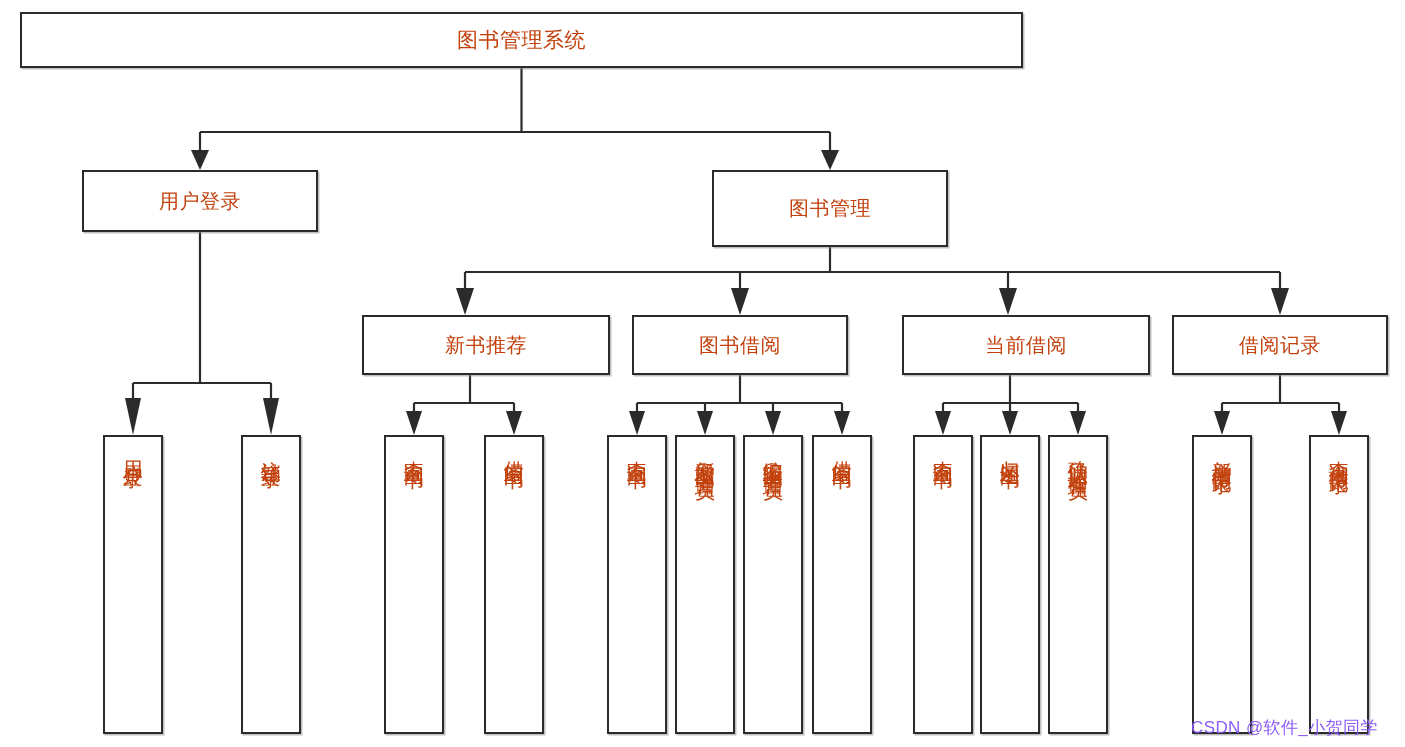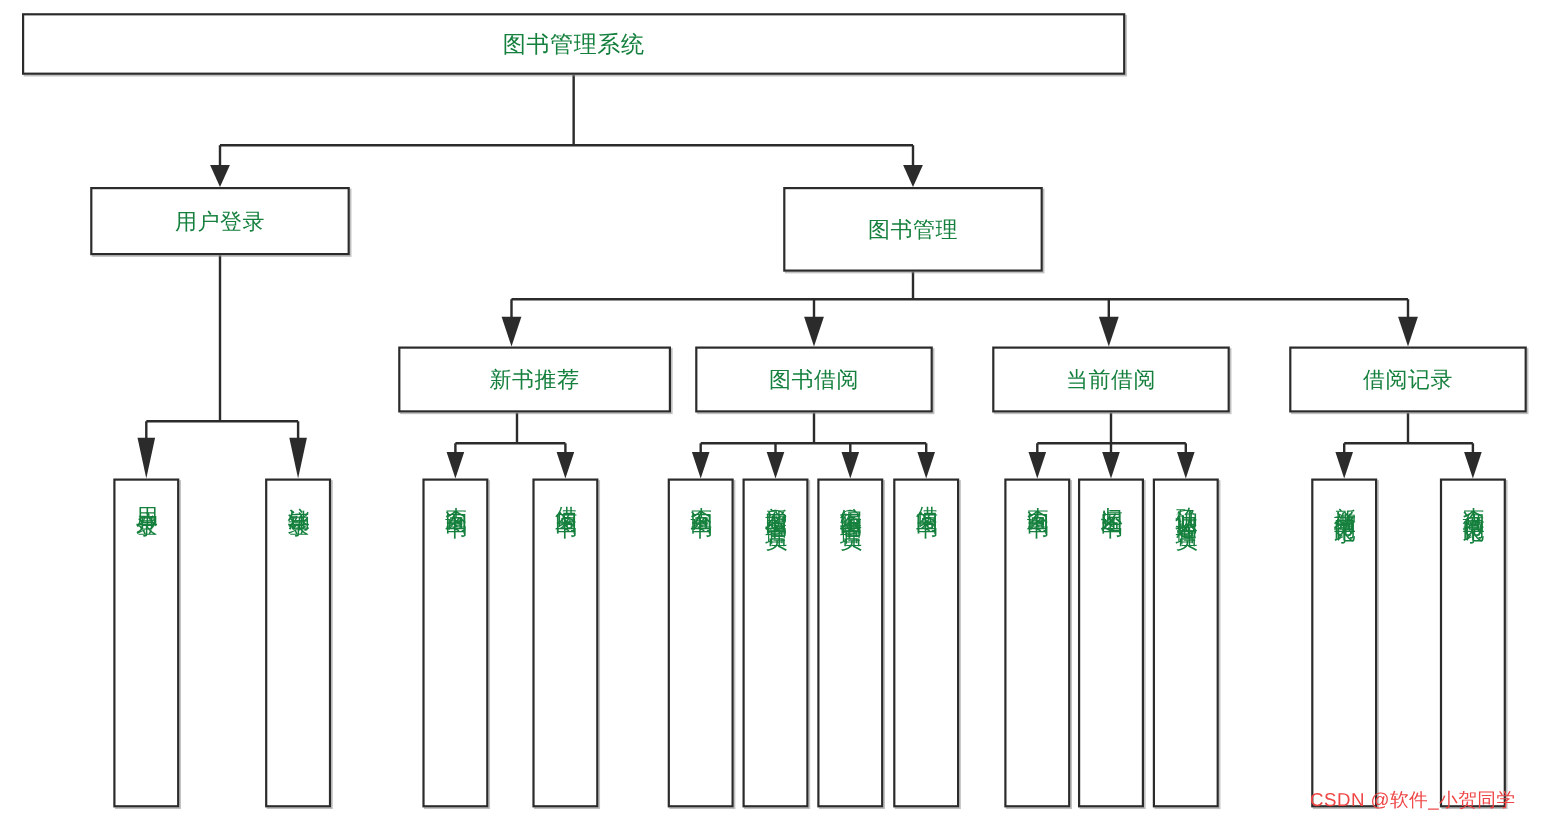--- a/index.html
+++ b/index.html
@@ -37,21 +37,21 @@
     fill: #2b2b2b;
     stroke: none;
   }
 
   
   .node {
     position: absolute;
     box-sizing: border-box;
     border: 2.2px solid #2b2b2b;
     background: #ffffff;
-    color: #15803d;
+    color: #c2410c;
     display: flex;
     align-items: center;
     justify-content: center;
     box-shadow: 1.5px 1.5px 0 rgba(140,140,140,0.55);
   }
   .node .txt {
     font-family: "Liberation Sans", "DejaVu Sans", sans-serif;
     letter-spacing: 0.5px;
     white-space: nowrap;
   }
@@ -78,21 +78,21 @@
     white-space: nowrap;
     text-align: left;
   }
 
   
   #watermark {
     position: absolute;
     left: 1191px;
     top: 716px;
     font-size: 17px;
-    color: #ef4444;
+    color: #8b5cf6;
     font-family: "Liberation Sans", "DejaVu Sans", sans-serif;
     letter-spacing: 0.4px;
     white-space: nowrap;
     user-select: none;
   }
 </style>
 </head>
 <body>
 
 <div id="canvas">
@@ -171,21 +171,21 @@
   <div class="node branch" style="left:712px; top:170px; width:236px; height:77px;">
     <span class="txt">图书管理</span>
   </div>
 
   <div class="node branch" style="left:362px; top:315px; width:248px; height:60px;">
     <span class="txt">新书推荐</span>
   </div>
   <div class="node branch" style="left:632px; top:315px; width:216px; height:60px;">
     <span class="txt">图书借阅</span>
   </div>
-  <div class="node branch" style="left:902px; top:315px; width:216px; height:60px;">
+  <div class="node branch" style="left:902px; top:315px; width:248px; height:60px;">
     <span class="txt">当前借阅</span>
   </div>
   <div class="node branch" style="left:1172px; top:315px; width:216px; height:60px;">
     <span class="txt">借阅记录</span>
   </div>
 
   <div class="node leaf" style="left:103px; top:435px; width:60px; height:299px;">
     <span class="txt">用户登录</span>
   </div>
   <div class="node leaf" style="left:241px; top:435px; width:60px; height:299px;">

